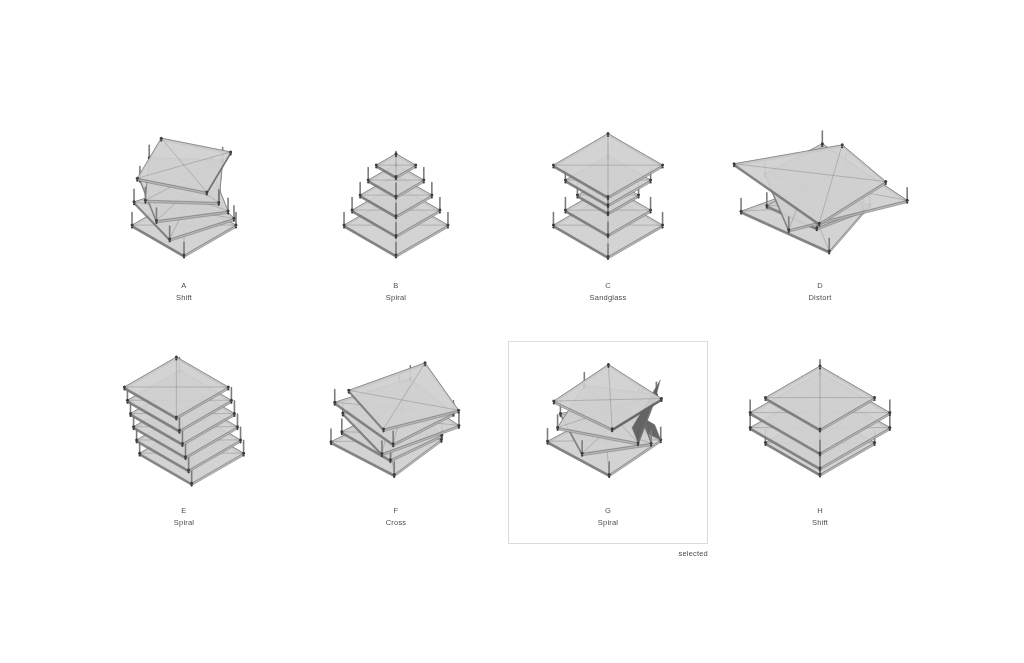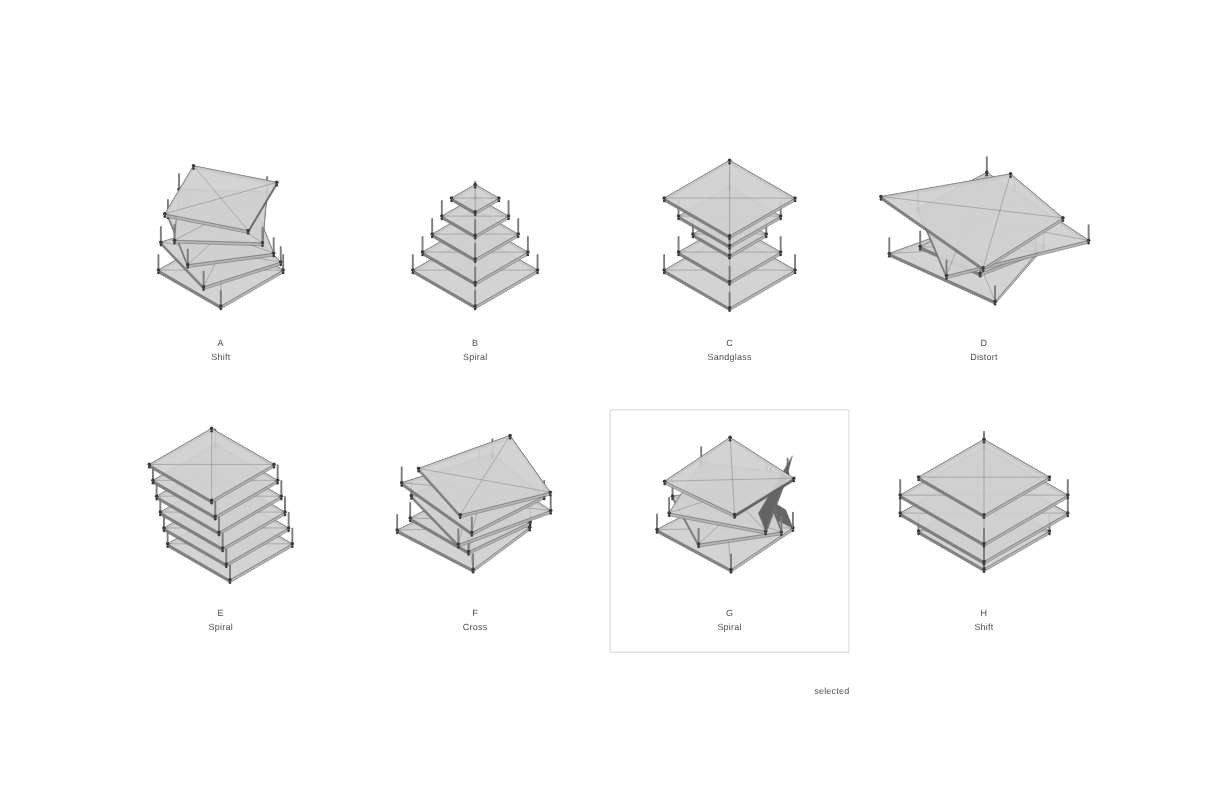--- a/index.html
+++ b/index.html
@@ -825,15 +825,15 @@
           <circle cx="45.44" cy="43.00" r="1.1" fill="#3c3c3c"></circle>
         </svg>
         <div class="cell-caption" style="top: 148px;">
           <div class="cell-letter">H</div>
           <div class="cell-name">Shift</div>
         </div>
       </div>
     </div>
 
   <div class="selection-frame" style="left: 508px; top: 341px; width: 200px; height: 203px; border-color: rgb(220, 220, 220);"></div>
-  <div class="selection-tag" style="left: 608px; top: 571px; width: 100px;">selected</div>
+  <div class="selection-tag" style="left: 608px; top: 549px; width: 100px;">selected</div>
 
 </div>
 
 </body></html>

